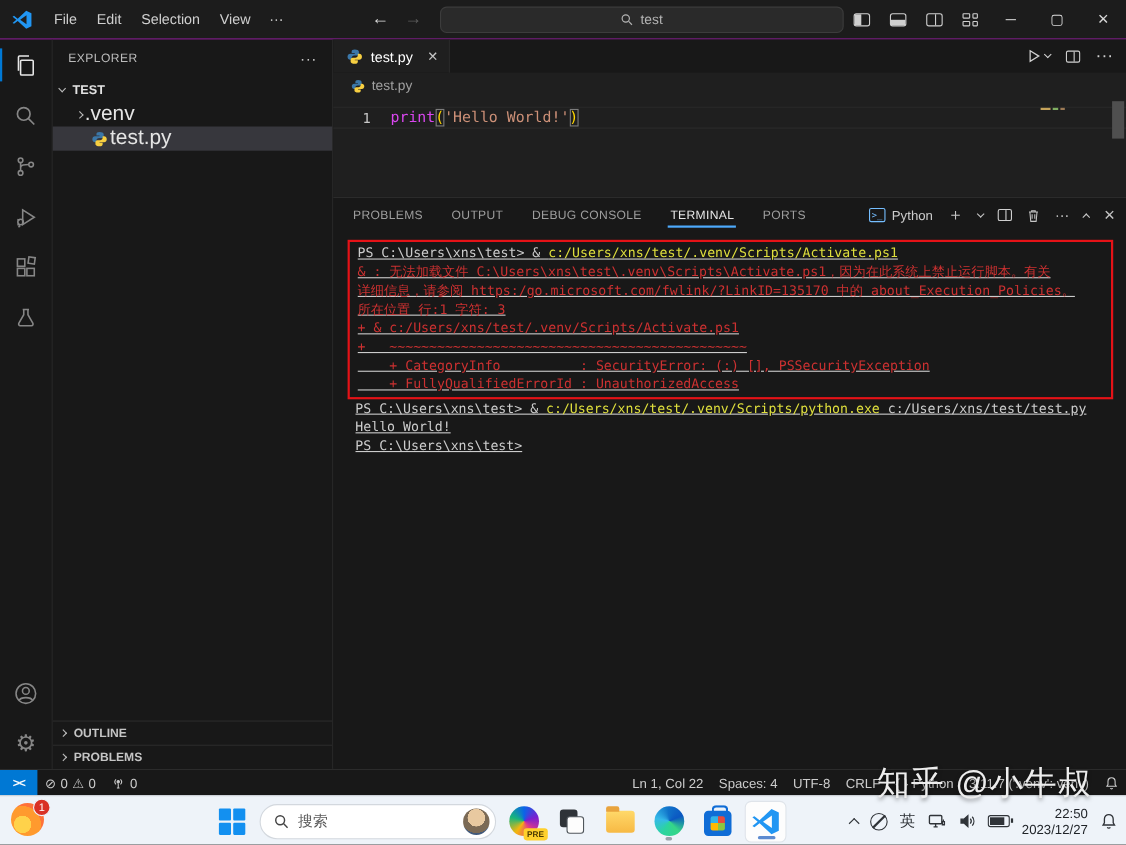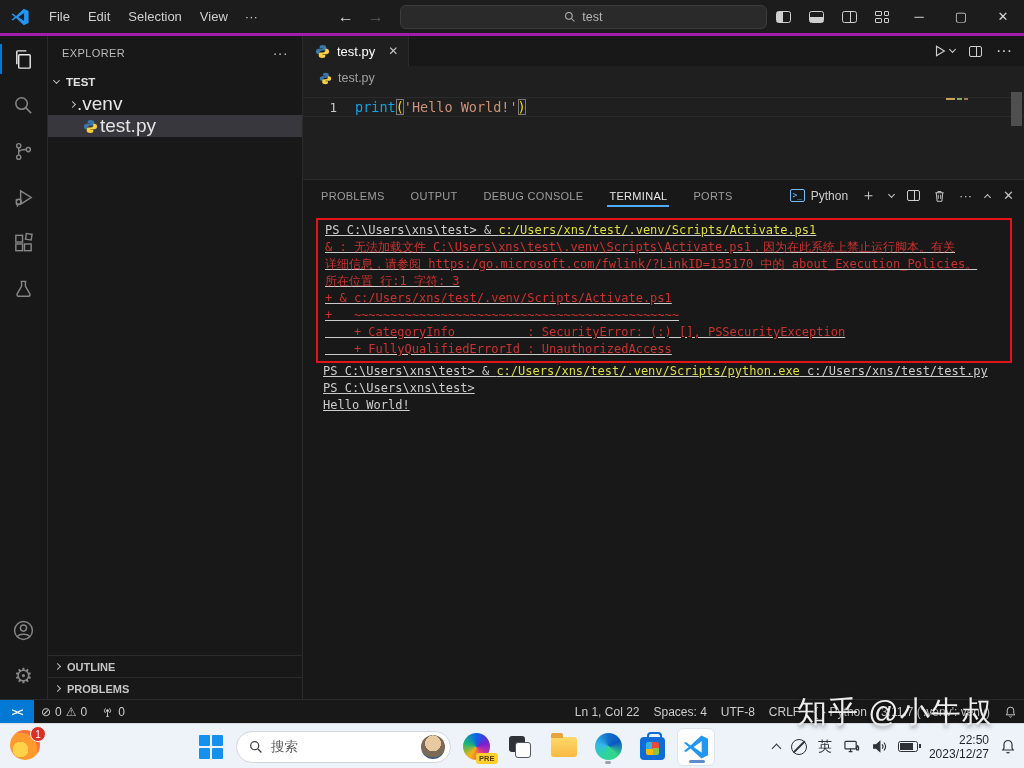--- a/index.html
+++ b/index.html
@@ -2,21 +2,21 @@
 <html><head>
 <meta charset="utf-8">
 <style>
   * { margin:0; padding:0; box-sizing:border-box; }
   html,body { width:1024px; height:768px; overflow:hidden; background:#1f1f1f;
               font-family:"Liberation Sans", sans-serif; }
   .screen { position:relative; width:1024px; height:768px; background:#1f1f1f; color:#ccc; }
 
   
   .titlebar { position:absolute; top:0; left:0; right:0; height:36px; background:#1c1c1c;
-              display:flex; align-items:center; border-bottom:3px solid #a21caf; }
+              display:flex; align-items:center; border-bottom:1px solid #a21caf; }
   .vscode-logo { width:20px; height:20px; margin:0 10px 0 10px; flex:none; }
   .menu-item { color:#cfcfcf; font-size:13px; padding:4px 9px; border-radius:5px; cursor:default; }
   .menu-more { color:#cfcfcf; font-size:13px; padding:4px 8px; }
   .nav-arrows { display:flex; gap:14px; margin:0 16px 0 72px; font-size:16px; }
   .arrow-back { color:#d7d7d7; } .arrow-fwd { color:#5b5b5b; }
   .cmd-center { width:380px; height:24px; background:#2a2a2a; border:1px solid #3c3c3c;
                 border-radius:6px; display:flex; align-items:center; justify-content:center;
                 gap:6px; color:#b4b4b4; font-size:12.5px; }
   .titlebar-right { margin-left:auto; display:flex; align-items:center; height:100%; }
   .lay { width:15px; height:12px; border:1.2px solid #cfcfcf; border-radius:2.5px; position:relative; }
@@ -70,21 +70,21 @@
   .split-ico { width:13px; height:11px; border:1.2px solid #d0d0d0; border-radius:2px; position:relative; }
   .split-ico::before { content:""; position:absolute; left:50%; top:0; bottom:0; width:1.2px; background:#d0d0d0; }
 
   .breadcrumb { height:24px; display:flex; align-items:center; gap:6px; padding-left:16px;
                 color:#a0a0a0; font-size:12.5px; flex:none; }
   .editor-body { position:relative; flex:none; height:89px; }
   .code-line { position:absolute; top:7px; left:0; right:0; height:20px; display:flex; align-items:center;
                font-family:"DejaVu Sans Mono","Liberation Mono",monospace; font-size:13.5px;
                border-top:1px solid rgba(255,255,255,.05); border-bottom:1px solid rgba(255,255,255,.05); }
   .gutter { width:52px; text-align:right; color:#c8c8c8; padding-right:18px; flex:none; font-size:12.5px; }
-  .c-func { color:#0ea5e9; }
+  .c-func { color:#d946ef; }
   .c-bracket { color:#ffd700; outline:1px solid #7c7c7c; outline-offset:-1px; }
   .c-string { color:#ce9178; }
   .c-fg { color:#cccccc; }
   .c-yellow { color:#dfdf3d; }
   .c-red { color:#cd3131; }
   .minimap { position:absolute; top:4px; right:18px; width:60px; height:60px; }
   .mm-line { height:2px; margin-top:4px; display:flex; gap:2px; }
   .mm-line i { display:block; height:2px; }
   .edit-scroll { position:absolute; right:2px; top:2px; width:11px; height:34px; background:#4f4f4f; }
 
@@ -385,22 +385,22 @@
               <div class="tline"><span class="c-red">&amp; : 无法加载文件 C:\Users\xns\test\.venv\Scripts\Activate.ps1，因为在此系统上禁止运行脚本。有关</span></div>
               <div class="tline"><span class="c-red">详细信息，请参阅 https:/go.microsoft.com/fwlink/?LinkID=135170 中的 about_Execution_Policies。</span></div>
               <div class="tline"><span class="c-red">所在位置 行:1 字符: 3</span></div>
               <div class="tline"><span class="c-red">+ &amp; c:/Users/xns/test/.venv/Scripts/Activate.ps1</span></div>
               <div class="tline"><span class="c-red">+   ~~~~~~~~~~~~~~~~~~~~~~~~~~~~~~~~~~~~~~~~~~~~~</span></div>
               <div class="tline"><span class="c-red">    + CategoryInfo          : SecurityError: (:) [], PSSecurityException</span></div>
               <div class="tline"><span class="c-red">    + FullyQualifiedErrorId : UnauthorizedAccess</span></div>
             </div>
           <div id="after-lines">
               <div class="tline"><span class="c-fg">PS C:\Users\xns\test&gt; &amp; </span><span class="c-yellow">c:/Users/xns/test/.venv/Scripts/python.exe</span><span class="c-fg"> c:/Users/xns/test/test.py</span></div>
+              <div class="tline"><span class="c-fg">Hello World!</span></div>
               <div class="tline"><span class="c-fg">PS C:\Users\xns\test&gt;</span></div>
-              <div class="tline"><span class="c-fg">Hello World!</span></div>
             </div>
         </div>
       </div>
     </div>
   </div>
 
   <div class="statusbar">
     <div class="remote">&gt;&lt;</div>
     <div class="sb-item">
       <span class="glyph">⊘</span>

